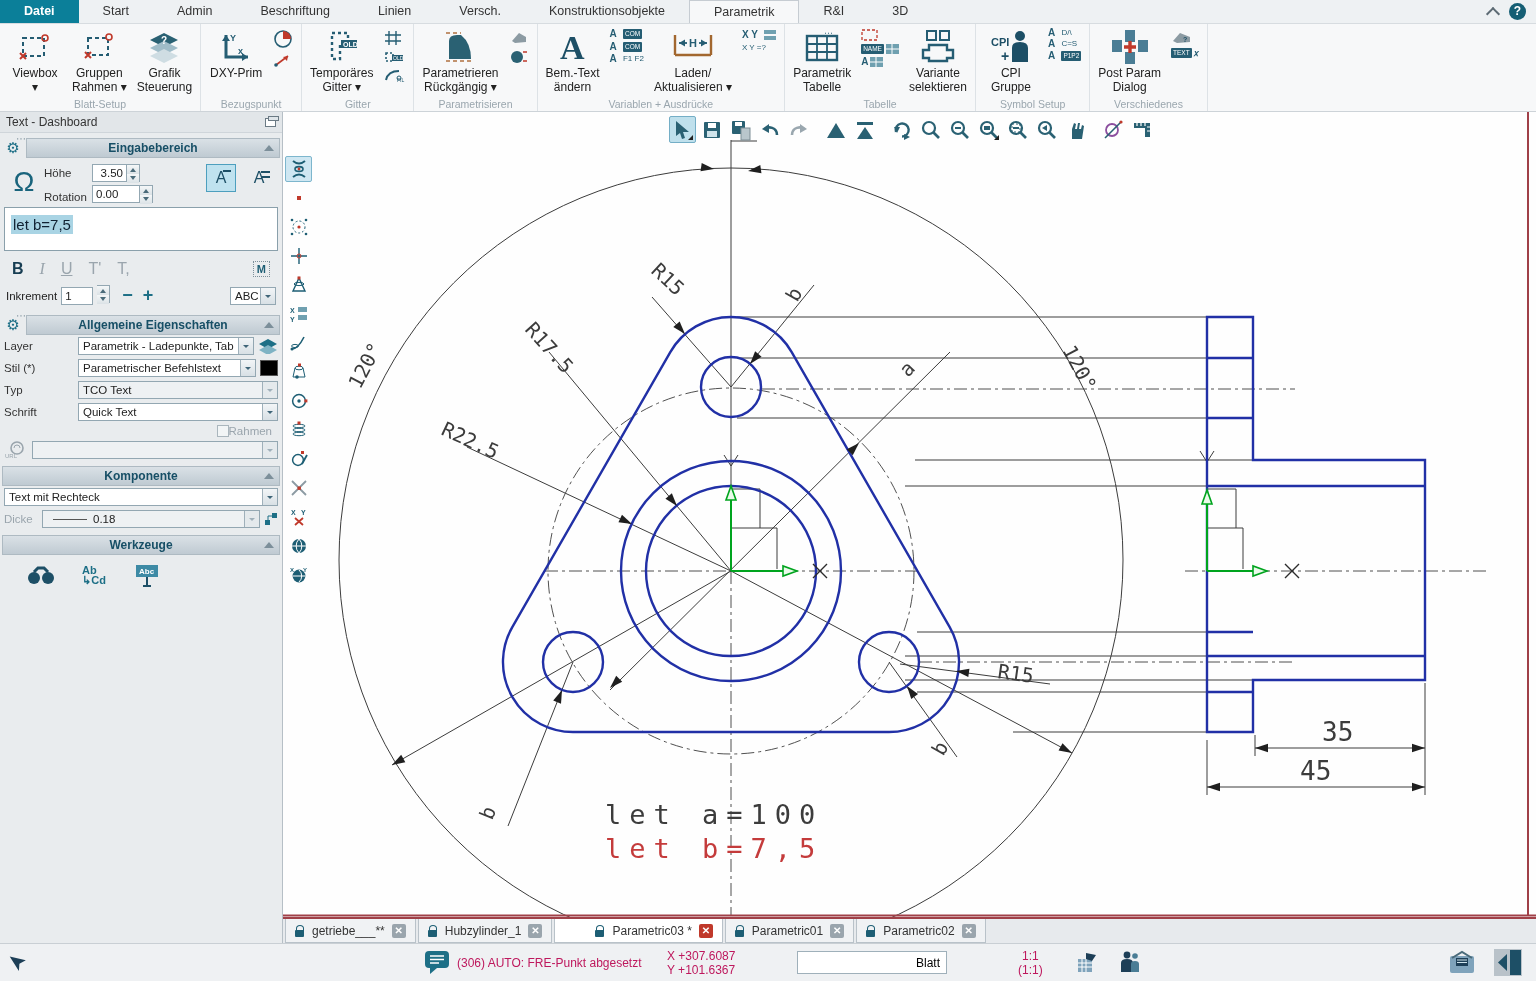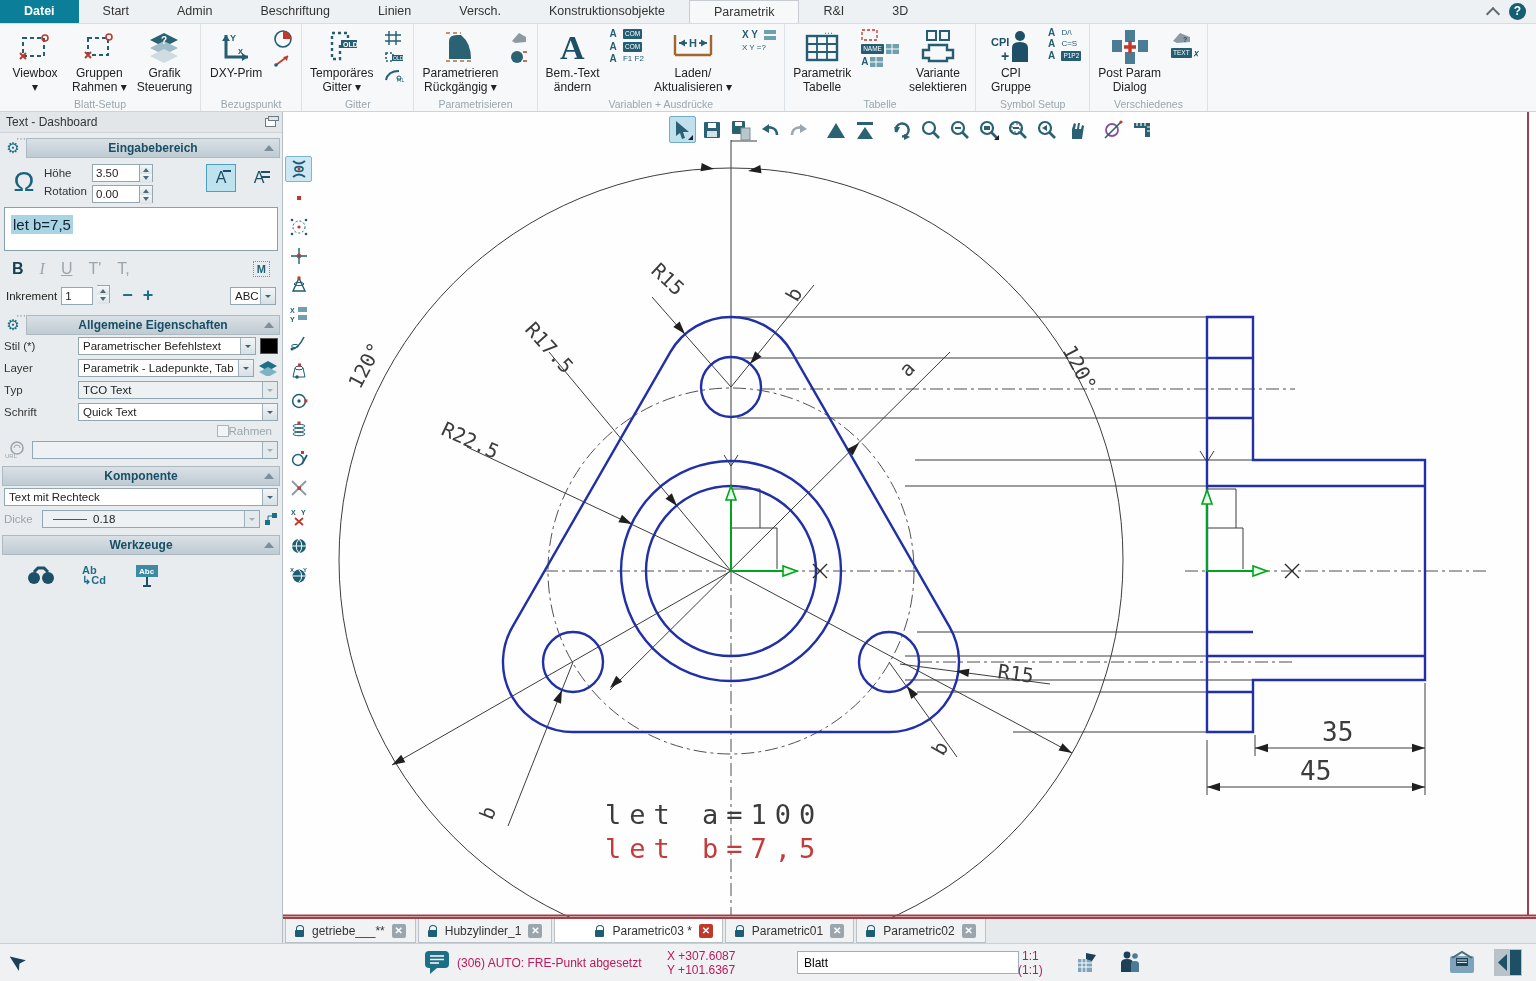--- a/index.html
+++ b/index.html
@@ -108,22 +108,22 @@
                  display:flex; align-items:center; justify-content:center; border-radius:2px; margin-left:auto; }
   .dtab.active .close { background:#c0392b; }
   .lock { width:10px; height:12px; position:relative; flex:none; }
   .lock::before { content:""; position:absolute; left:1px; top:0; width:6px; height:6px; border:1.6px solid #1d5e74; border-radius:50% 50% 0 0; border-bottom:none; }
   .lock::after { content:""; position:absolute; left:0; top:5px; width:9px; height:7px; background:#1d5e74; border-radius:1px; }
 
   
   #statusbar { position:absolute; left:0; right:0; top:943px; height:38px; background:#eff1f3; border-top:1px solid #c9cfd4; }
   #statusbar .sitem { position:absolute; font-size:12px; color:#be185d; }
   .two-line { font-size:11px; line-height:14px; color:#333; }
-  #status-field { position:absolute; left:797px; top:7px; width:222px; height:23px; border:1px solid #9fb0ba;
-                  background:#fff; font-size:12px; padding:0 6px; }
+  #status-field { position:absolute; left:797px; top:7px; width:150px; height:23px; border:1px solid #9fb0ba;
+                  background:#fff; font-size:12px; padding:0 6px;text-align:right; }
 
   .cad-text { font-family:"DejaVu Sans Mono", monospace; fill:#3c3c3c; }
 </style>
 </head>
 <body>
 
 <div id="app">
 
   <div id="menubar">
     <div class="menu-item file">Datei</div>
@@ -440,27 +440,27 @@
       <div class="sec-bar">
         <span>Eingabebereich</span>
         <span class="coll"></span>
       </div>
     </div>
     <div style="display:flex; padding:6px 4px 0; align-items:flex-start;">
       <div style="width:40px; font-size:28px; color:#19647c; line-height:36px; text-align:center;">Ω</div>
       <div style="flex:1">
         <div style="display:flex; align-items:center; margin-bottom:3px;">
           <span class="p-label" style="width:48px">Höhe</span>
-          <input class="tb" style="width: 48px;" value="3.50">
+          <input class="tb" style="width: 35px; text-align: right;" value="3.50">
           <span class="spin" style="height:18px">
               <div class="up"></div>
               <div class="dn"></div>
             </span>
         </div>
-        <div style="display:flex; align-items:flex-start;">
+        <div style="display:flex; align-items:flex-end;">
           <span class="p-label" style="width:48px">Rotation</span>
           <input class="tb" style="width: 48px;" value="0.00">
           <span class="spin" style="height:18px">
               <div class="up"></div>
               <div class="dn"></div>
             </span>
         </div>
       </div>
       <div style="display:flex; gap:8px; padding-right:4px;">
         <div class="abtn active">
@@ -505,41 +505,41 @@
     </div>
 
     <div class="sec-row">
       <div class="gear">⚙</div>
       <div class="sec-bar">
         <span>Allgemeine Eigenschaften</span>
         <span class="coll"></span>
       </div>
     </div>
     <div class="p-row">
+      <span class="p-label">Layer</span>
+      <div class="selbox" style="flex:1">
+        <span class="sval">Parametrik - Ladepunkte, Tab</span>
+        <span class="dd-btn">
+            <span class="tri-down"></span>
+          </span>
+      </div>
+      <svg class="icon" width="20" height="16">
+          <polygon points="10,1 19,6 10,11 1,6" fill="#1d6f86"></polygon>
+          <polygon points="10,7 19,12 10,17 1,12" fill="#7fb3c4"></polygon>
+        </svg>
+    </div>
+    <div class="p-row">
       <span class="p-label">Stil (*)</span>
       <div class="selbox" style="flex:1">
         <span class="sval">Parametrischer Befehlstext</span>
         <span class="dd-btn">
             <span class="tri-down"></span>
           </span>
       </div>
       <span class="swatch"></span>
-    </div>
-    <div class="p-row">
-      <span class="p-label">Layer</span>
-      <div class="selbox" style="flex:1">
-        <span class="sval">Parametrik - Ladepunkte, Tab</span>
-        <span class="dd-btn">
-            <span class="tri-down"></span>
-          </span>
-      </div>
-      <svg class="icon" width="20" height="16">
-          <polygon points="10,1 19,6 10,11 1,6" fill="#1d6f86"></polygon>
-          <polygon points="10,7 19,12 10,17 1,12" fill="#7fb3c4"></polygon>
-        </svg>
     </div>
     <div class="p-row">
       <span class="p-label">Typ</span>
       <div class="selbox disabled" style="flex:1">
         <span class="sval">TCO Text</span>
         <span class="dd-btn">
             <span class="tri-down" style="border-top-color:#9fb0ba"></span>
           </span>
       </div>
     </div>

